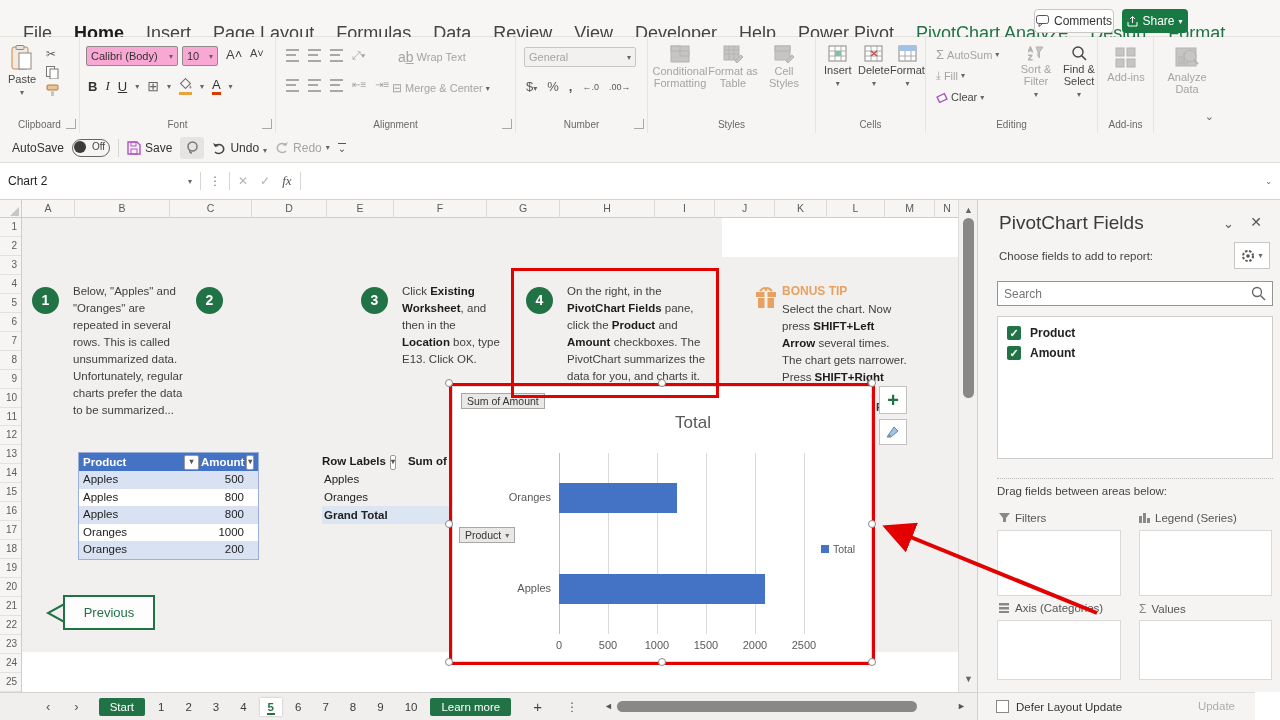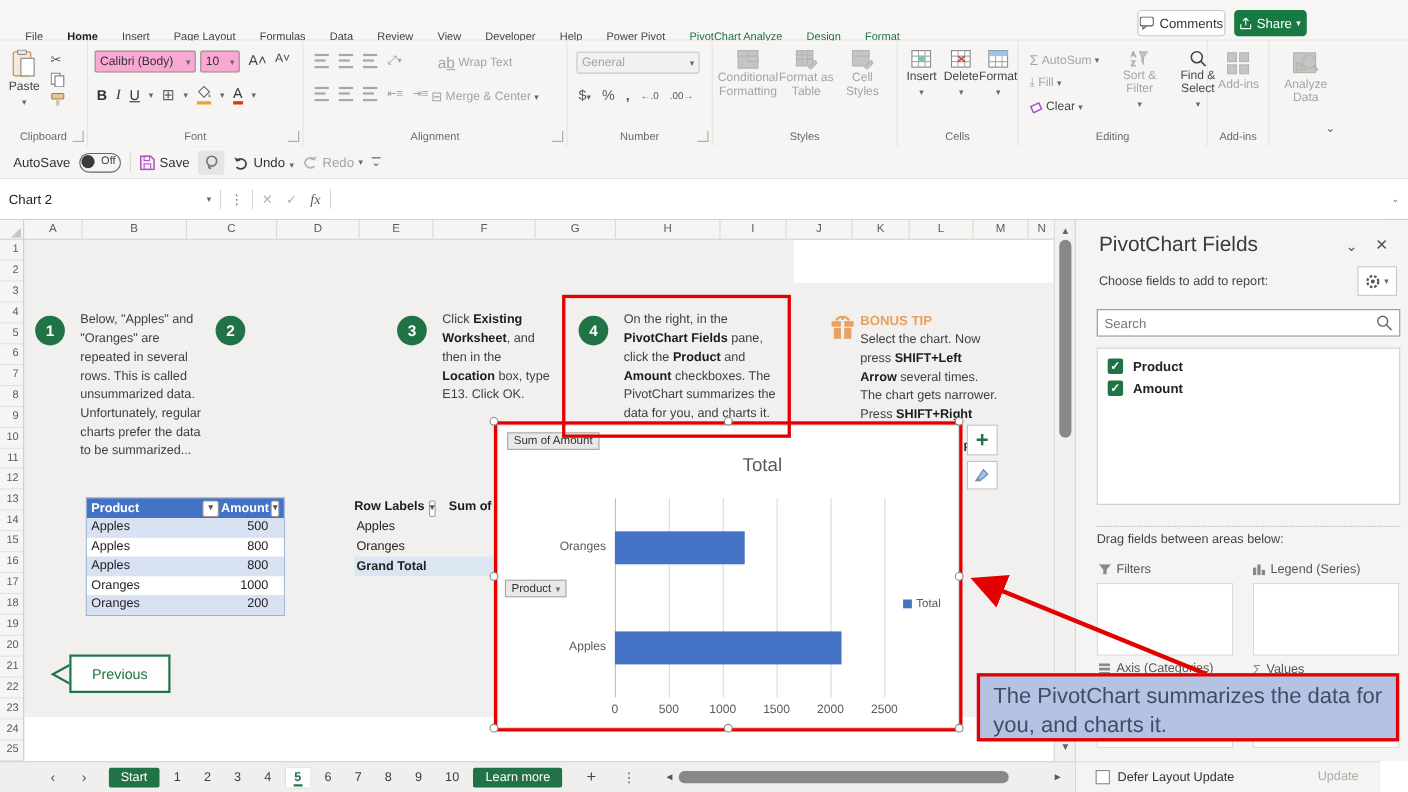--- a/index.html
+++ b/index.html
@@ -1,20 +1,20 @@
 <!DOCTYPE html>
 <html><head>
 <meta charset="utf-8">
 <style>
   html,body{margin:0;padding:0;background:#fff;font-family:"Liberation Sans",sans-serif;}
   #stage{position:relative;width:1280px;height:720px;overflow:hidden;background:#fff;font-family:"Liberation Sans",sans-serif;}
   .abs{position:absolute;}
   
   #tabrow{position:absolute;left:0;top:0;width:1280px;height:37px;background:#f7f6f4;border-bottom:1px solid #e4e2df;display:flex;align-items:center;padding-left:12px;box-sizing:border-box;}
-  .rtab{font-size:10px;color:#444;padding:6px 11px;position:relative;white-space:nowrap;cursor:default;margin-top:30px;}
+  .rtab{font-size:18px;color:#444;padding:6px 11px;position:relative;white-space:nowrap;cursor:default;margin-top:30px;}
   .rtab.active{color:#1c1c1c;font-weight:bold;}
   .rtab.active::after{content:"";position:absolute;left:9px;right:9px;bottom:-1px;height:3px;background:#217346;border-radius:2px;}
   .rtab.ctx{color:#217346;}
   .toppill{position:absolute;top:9px;height:24px;border-radius:4px;display:flex;align-items:center;font-size:12px;box-sizing:border-box;}
   
   #ribbon{position:absolute;left:0;top:37px;width:1280px;height:96px;background:#f6f5f3;border-bottom:1px solid #e0dedb;display:flex;}
   .rgroup{position:relative;height:96px;border-right:1px solid #e6e4e1;box-sizing:border-box;flex:none;}
   .glabel{position:absolute;bottom:3px;left:0;right:0;text-align:center;font-size:10px;color:#6b6967;}
   .launch{position:absolute;bottom:4px;right:3px;width:9px;height:9px;border-left:1px solid #8a8886;border-bottom:1px solid #8a8886;transform:rotate(-90deg);opacity:.7;}
   .rbtn{display:flex;align-items:center;gap:3px;font-size:11px;color:#474747;padding:2px 4px;border-radius:2px;white-space:nowrap;}
@@ -330,21 +330,21 @@
         </div>
       <div class="bigbtn dis" style="position:absolute;left:92px;top:8px;width:36px">
         <svg width="16" height="16" viewBox="0 0 16 16">
             <text x="0" y="7" font-size="7" fill="#999">A</text>
             <text x="0" y="15" font-size="7" fill="#999">Z</text>
             <path d="M8 2 H15 L11.5 7 V13 L10 11 V7 Z" fill="none" stroke="#999"></path>
           </svg>
         <span>Sort &amp; Filter</span>
           <span class="chev">▾</span>
       </div>
-      <div class="bigbtn" style="position:absolute;left:144px;top:8px;width:38px">
+      <div class="bigbtn" style="position:absolute;left:134px;top:8px;width:38px">
         <svg width="16" height="16" viewBox="0 0 16 16">
             <circle cx="7" cy="7" r="5" fill="none" stroke="#444" stroke-width="1.4"></circle>
             <line x1="10.5" y1="10.5" x2="15" y2="15" stroke="#444" stroke-width="1.6"></line>
           </svg>
         <span>Find &amp; Select</span>
           <span class="chev">▾</span>
       </div>
       <div class="glabel">Editing</div>
     </div>
 
@@ -714,15 +714,14 @@
 
   <svg class="abs" style="left:0;top:0;width:1280px;height:720px;pointer-events:none;z-index:35">
     <defs>
         <marker id="ah" markerWidth="9" markerHeight="8" refX="7" refY="4" orient="auto">
           <path d="M0 0 L8 4 L0 8 Z" fill="#E30000"></path>
         </marker>
       </defs>
     <line x1="1097" y1="613" x2="886" y2="527" stroke="#E30000" stroke-width="4" marker-end="url(#ah)"></line>
   </svg>
 
-  <div id="callout">The PivotChart summarizes the data for you, and charts it.</div>
 
 </div>
 
 </body></html>

